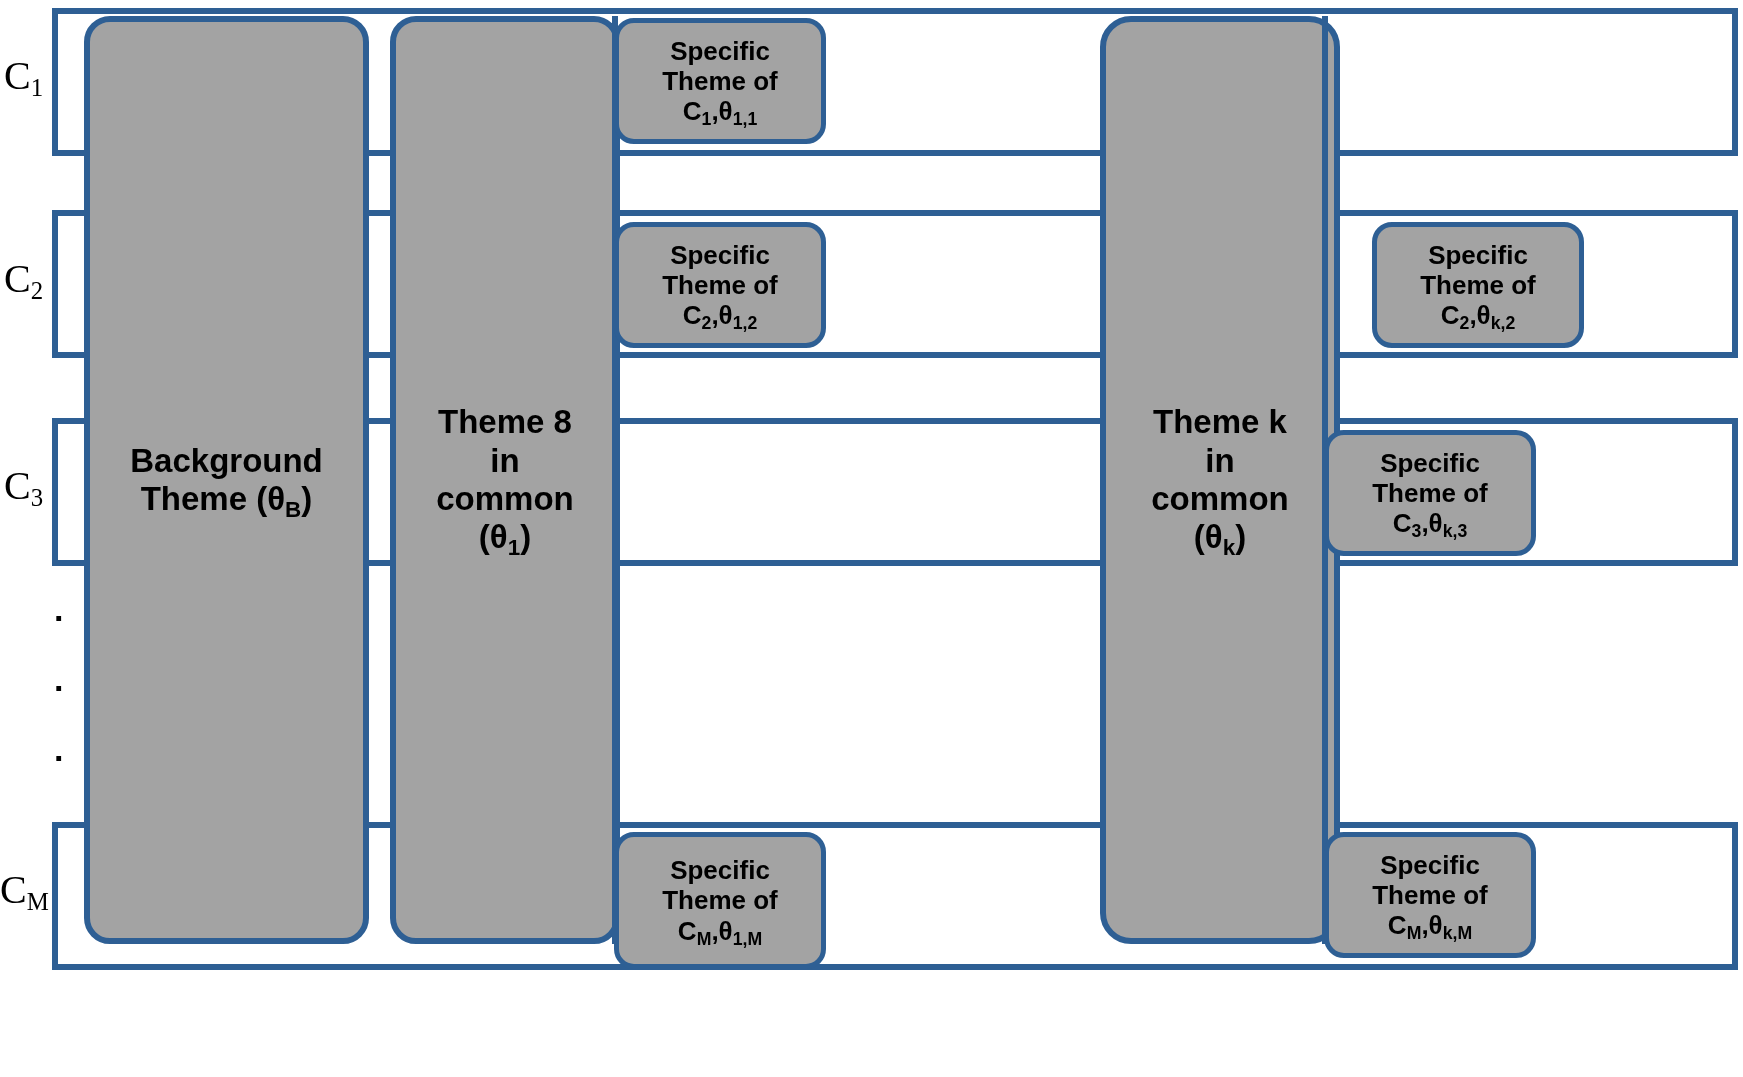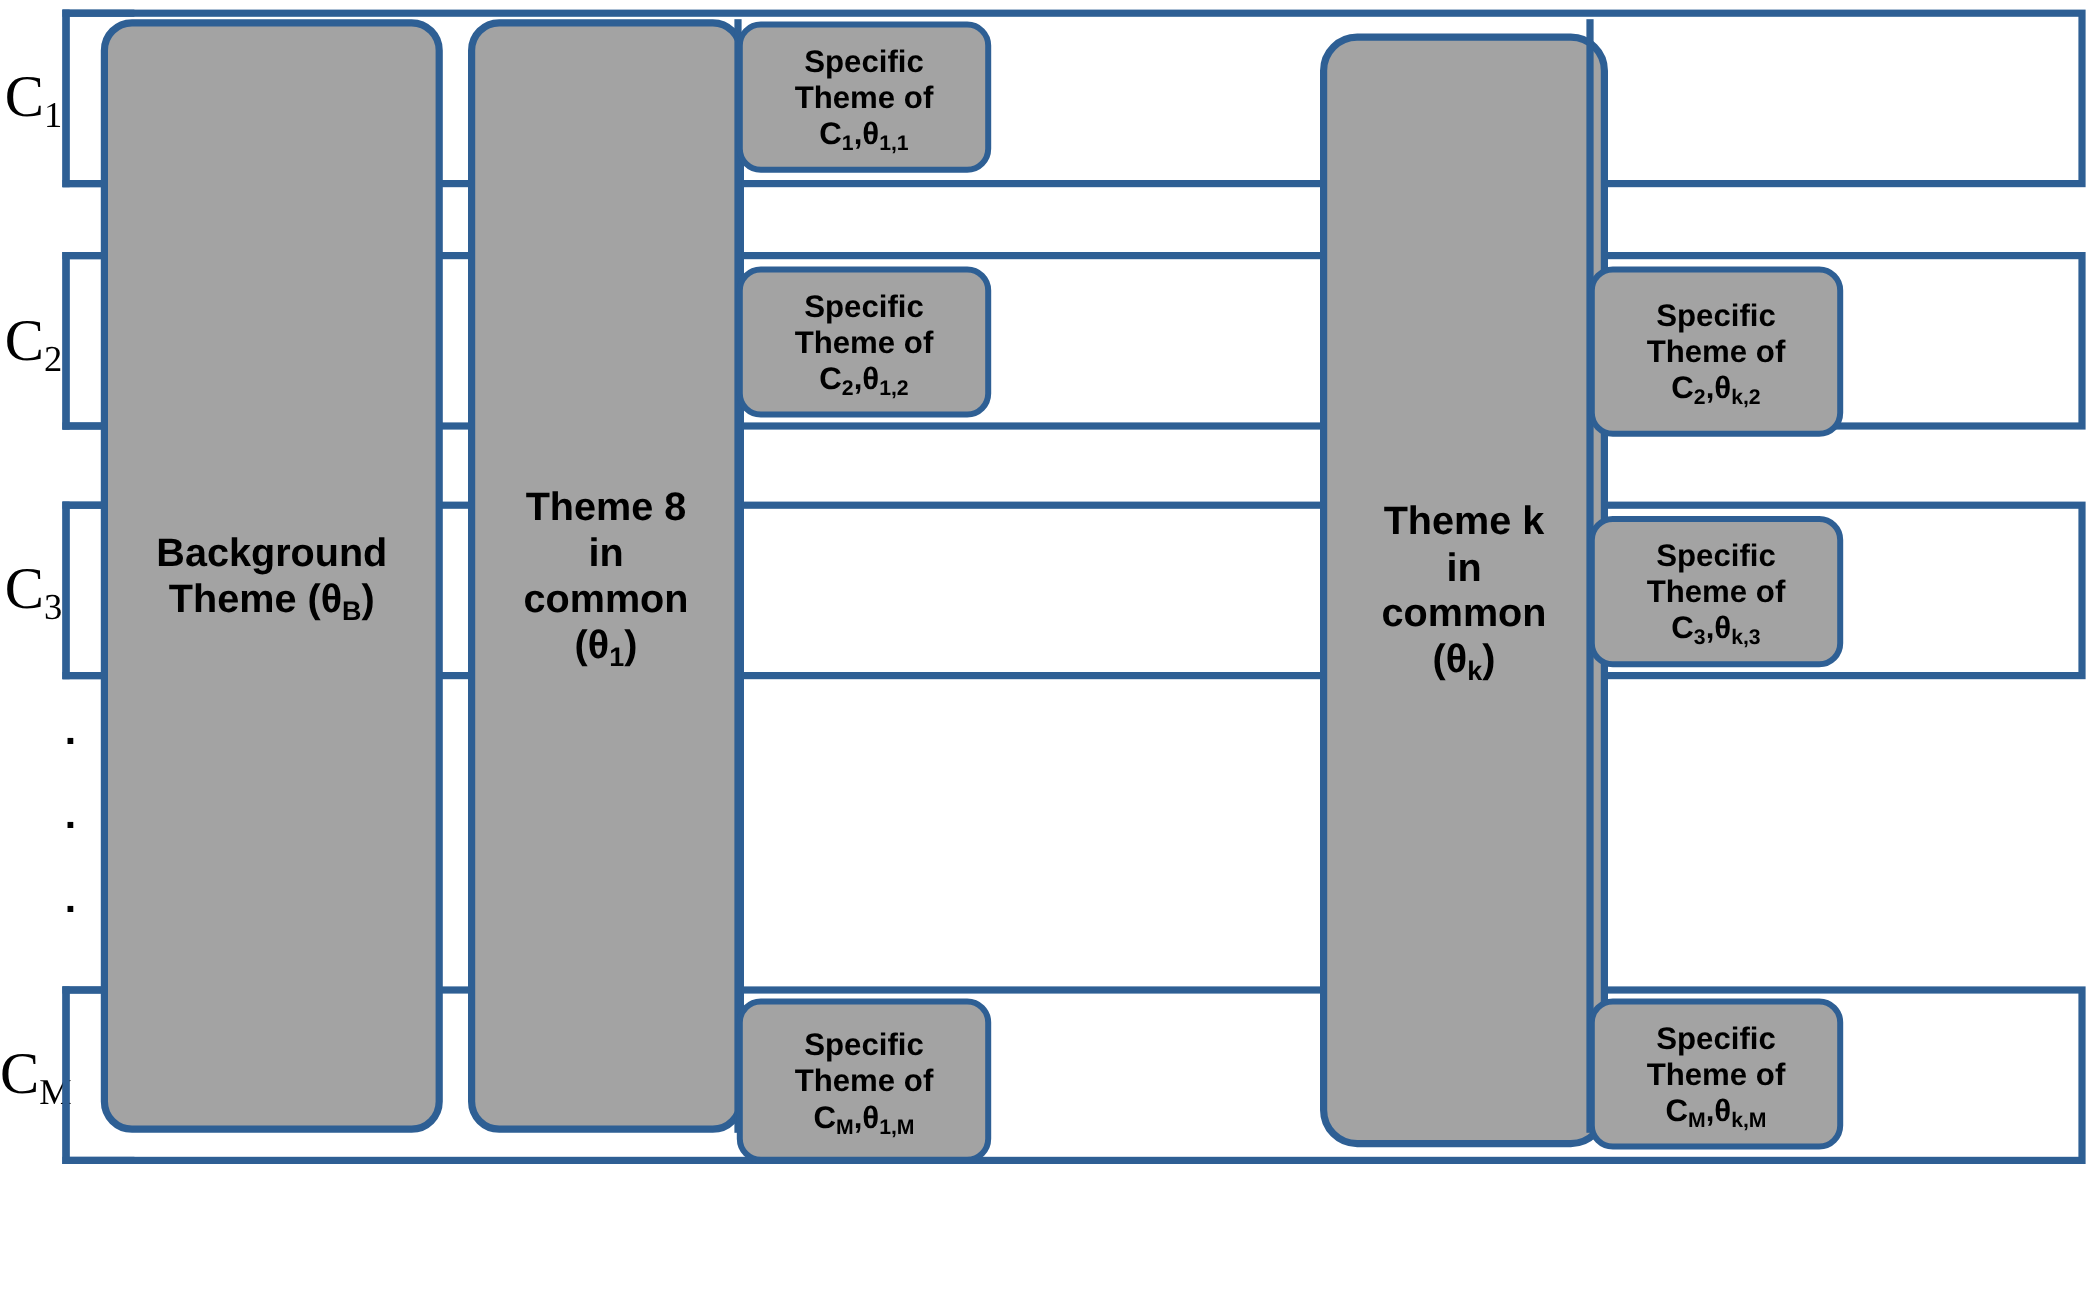--- a/index.html
+++ b/index.html
@@ -63,21 +63,21 @@
   .spec-box {
     font-size: 26px;
     border-width: 5px;
     border-radius: 20px;
     padding: 2px 6px;
   }
 
   
   .corpus-label {
     position: absolute;
-    font-size: 49px;
+    font-size: 40px;
     font-weight: normal;
     color: #000000;
     font-family: "Liberation Serif", serif;
     white-space: nowrap;
   }
   .corpus-label sub {
     font-size: 0.62em;
     vertical-align: baseline;
     position: relative;
     top: 0.30em;
@@ -135,21 +135,21 @@
 
   <div class="rbox col-box" style="left:390px; top:16px; width:230px; height:928px;">
     <div>
       <span class="line">Theme 8</span>
       <span class="line">in</span>
       <span class="line">common</span>
       <span class="line"><span>(θ</span><span class="sm">1</span><span>)</span></span>
     </div>
   </div>
 
-  <div class="rbox col-box" style="left:1100px; top:28px; width:240px; height:928px;border-radius:31px;">
+  <div class="rbox col-box" style="left:1100px; top:16px; width:240px; height:928px;border-radius:31px;">
     <div>
       <span class="line">Theme k</span>
       <span class="line">in</span>
       <span class="line">common</span>
       <span class="line"><span>(θ</span><span class="sm">k</span><span>)</span></span>
     </div>
   </div>
 
   <div class="sqbox" style="left:612px; top:16px; width:6px; height:928px; border:none; background:#2e5f94;"></div>
   <div class="sqbox" style="left:1322px; top:16px; width:6px; height:928px; border:none; background:#2e5f94;"></div>
@@ -173,21 +173,21 @@
 
   <div class="rbox spec-box" style="left:614px; top:832px; width:212px; height:137px;justify-content:center;">
     <div>
       <span class="line">Specific</span>
       <span class="line">Theme of</span>
       <span class="line"><span>C</span><span class="sm">M</span><span>,θ</span><span class="sm">1,M</span></span>
     </div>
   </div>
 
 
-  <div class="rbox spec-box" style="left:1324px; top:222px; width:212px; height:142px;">
+  <div class="rbox spec-box" style="left:1372px; top:222px; width:212px; height:126px;">
     <div>
       <span class="line">Specific</span>
       <span class="line">Theme of</span>
       <span class="line"><span>C</span><span class="sm">2</span><span>,θ</span><span class="sm">k,2</span></span>
     </div>
   </div>
 
   <div class="rbox spec-box" style="left:1324px; top:430px; width:212px; height:126px;">
     <div>
       <span class="line">Specific</span>

